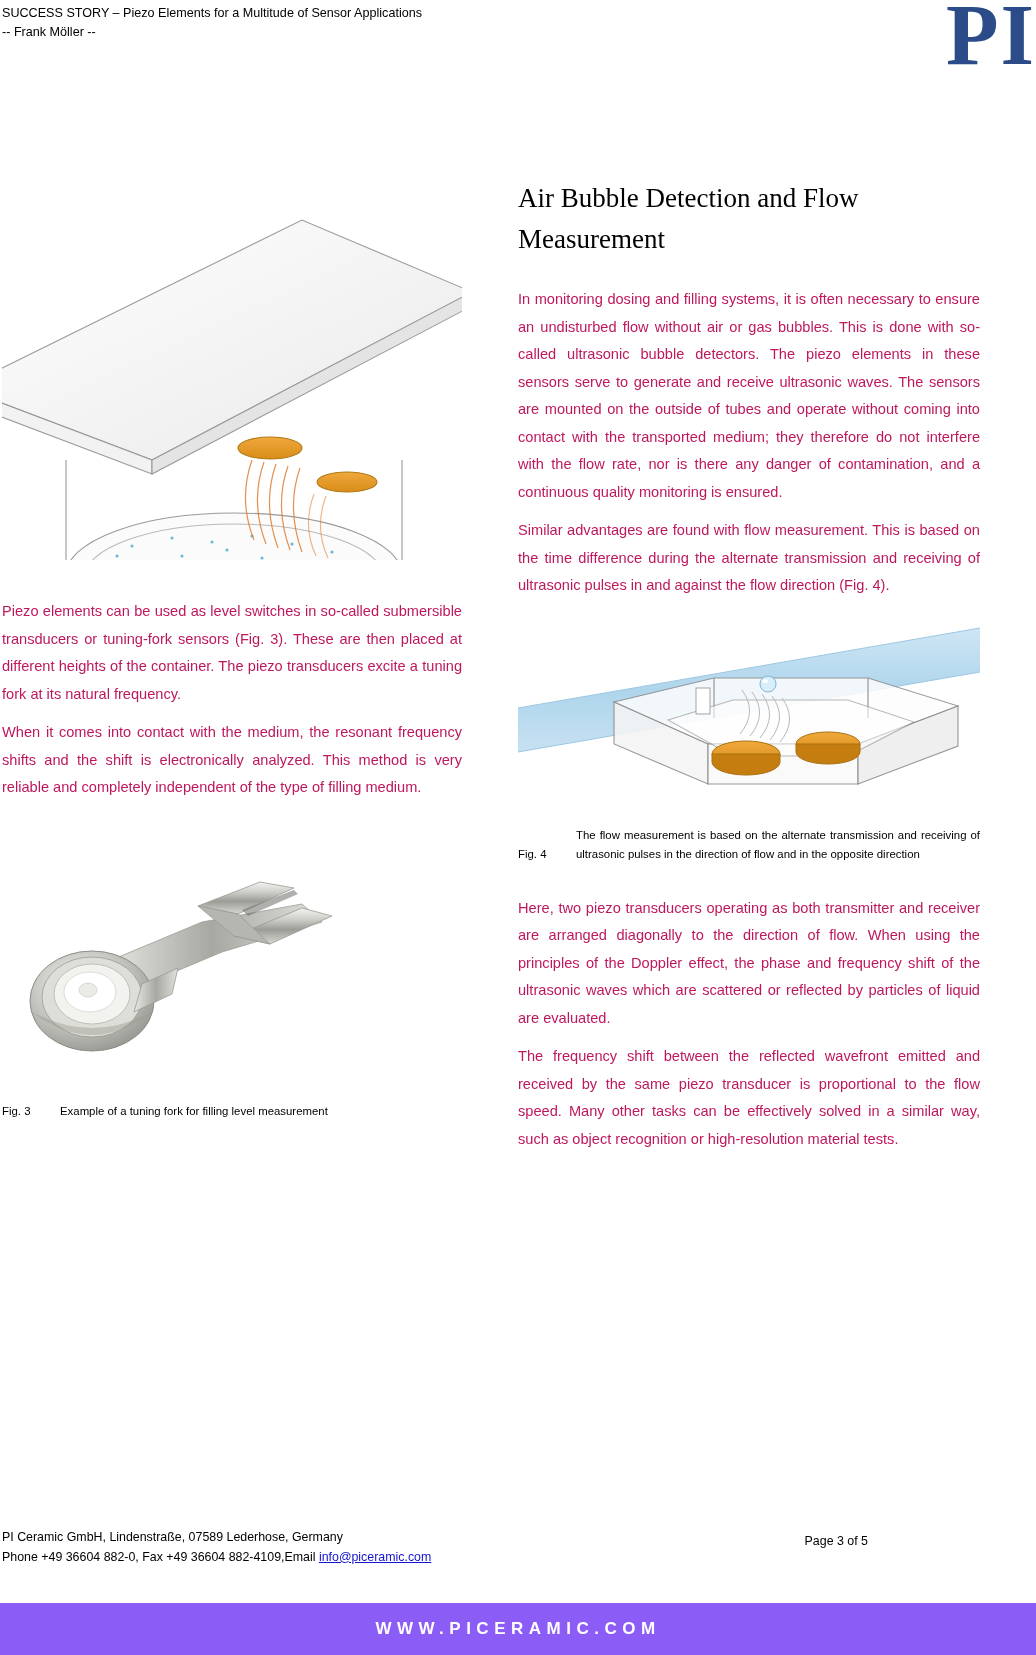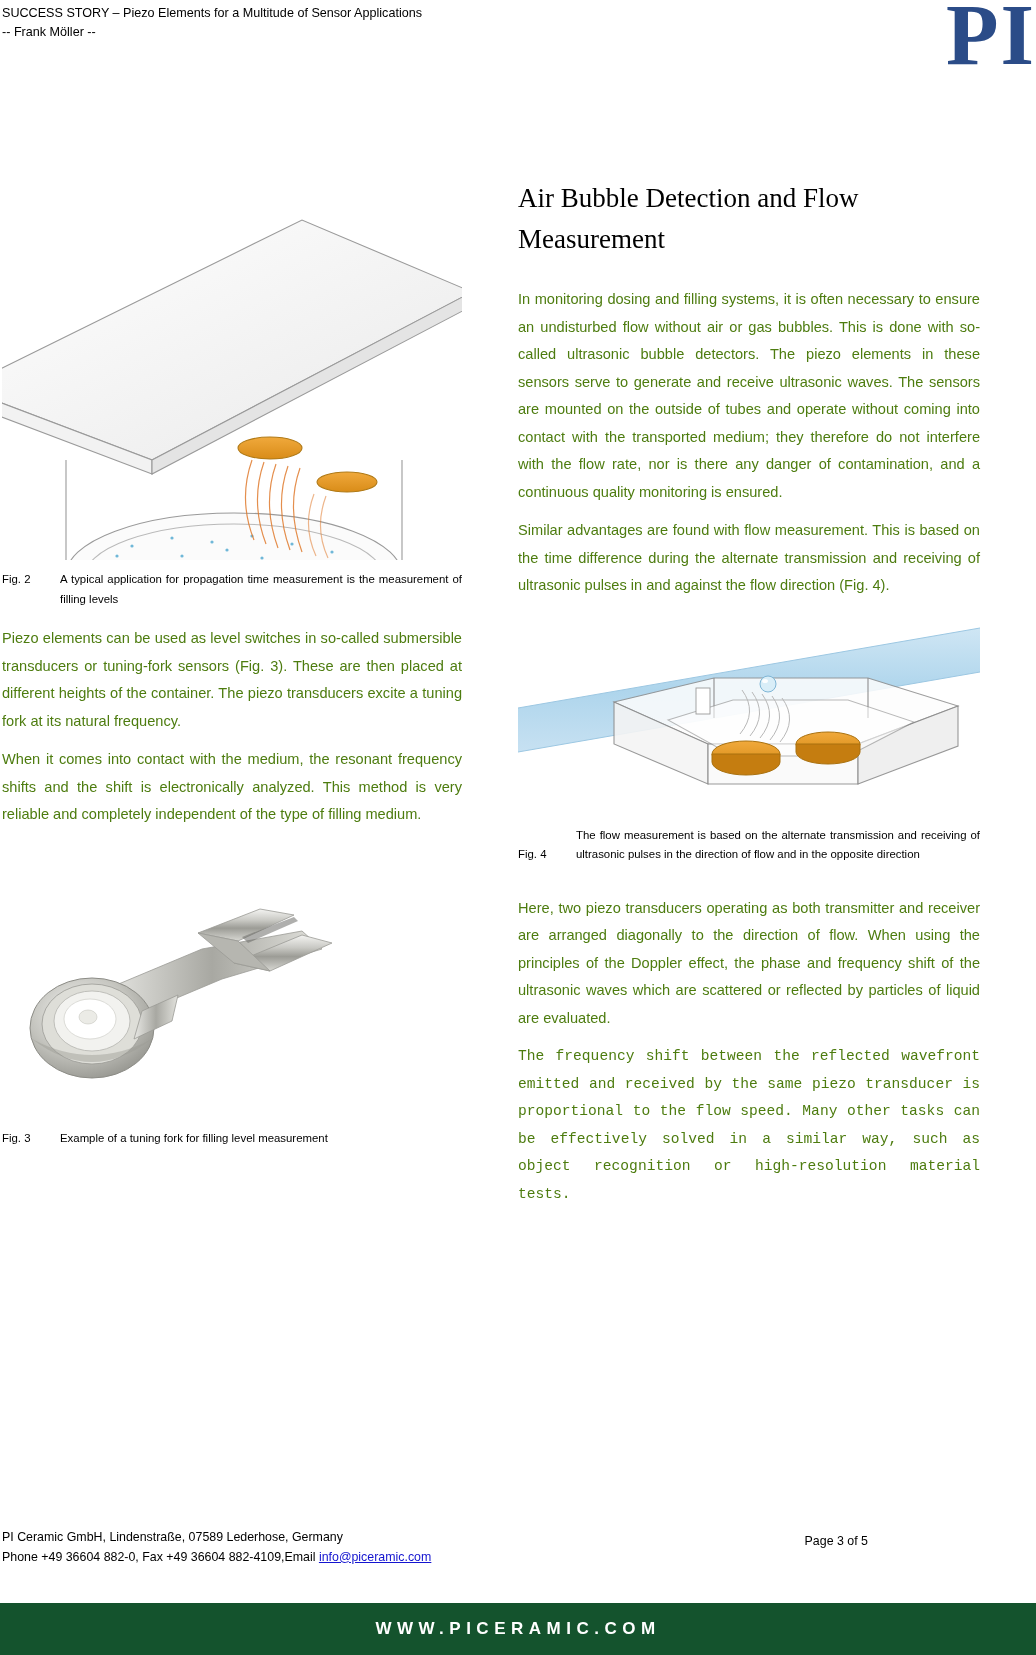--- a/index.html
+++ b/index.html
@@ -39,24 +39,24 @@
   h1.section-title {
     font-size: 27px; font-weight: normal; line-height: 41px;
     color: #000; margin: 38px 0 0 0; font-family: Liberation Serif, serif;
   }
 
   p.body {
     font-size: 14.6px;
     line-height: 27.5px;
     text-align: justify;
     margin: 0 0 11px 0;
-    color: #4d7c0f;
+    color: #be185d;
     hyphens: none;
   }
-  p.body.last { margin-bottom: 17px; font-family: Liberation Mono, monospace; }
+  p.body.last { margin-bottom: 17px; }
 
   
   .caption {
     font-size: 11.4px;
     line-height: 19.5px;
     display: flex;
     text-align: justify;
     color: #000;
   }
   .caption .cap-id { flex: 0 0 58px; }
@@ -79,21 +79,21 @@
     position: absolute; left: 2px; bottom: 88px;
     font-size: 12.4px; line-height: 19.5px; color: #000;
   }
   .footer-link { color: #1414d0; text-decoration: underline; }
   .page-num {
     position: absolute; right: 4px; bottom: 107px;
     font-size: 12.4px; color: #000;
   }
   .blue-bar {
     position: absolute; left: 0; bottom: 0; width: 1036px; height: 52px;
-    background: #14532d;
+    background: #8b5cf6;
     display: flex; align-items: center; justify-content: center;
   }
   .blue-bar span {
     color: #ffffff; font-size: 17px; font-weight: bold;
     letter-spacing: 5.5px;
   }
 </style>
 </head>
 <body>
 
@@ -192,26 +192,22 @@
             <path d="M298 308 Q284 348 300 392"></path>
           </g>
           <g stroke="#e07b2e" fill="none" stroke-width="1.2" opacity="0.55">
             <path d="M312 334 Q300 366 314 396"></path>
             <path d="M324 336 Q312 368 326 398"></path>
           </g>
         </g>
       </svg>
     </div>
 
-    <div class="caption" style="margin-top:10px;">
-      <span class="cap-id">Fig. 2</span>
-      <span class="cap-txt">A typical application for propagation time measurement is the measurement of filling levels</span>
-    </div>
-
-    <p class="body" style="margin-top:16px;">Piezo elements can be used as level switches in so-called submersible transducers or tuning-fork sensors (Fig. 3). These are then placed at different heights of the container. The piezo transducers excite a tuning fork at its natural frequency.</p>
+
+    <p class="body" style="margin-top:38px;">Piezo elements can be used as level switches in so-called submersible transducers or tuning-fork sensors (Fig. 3). These are then placed at different heights of the container. The piezo transducers excite a tuning fork at its natural frequency.</p>
     <p class="body">When it comes into contact with the medium, the resonant frequency shifts and the shift is electronically analyzed. This method is very reliable and completely independent of the type of filling medium.</p>
 
     <div class="fig fig3">
       <svg width="460" height="240" viewBox="0 0 460 240">
         <defs>
           <linearGradient id="steel1" x1="0" y1="0" x2="0" y2="1">
             <stop offset="0" stop-color="#f4f4f2"></stop>
             <stop offset="0.35" stop-color="#c9c9c4"></stop>
             <stop offset="0.6" stop-color="#9c9c96"></stop>
             <stop offset="1" stop-color="#d8d8d3"></stop>

